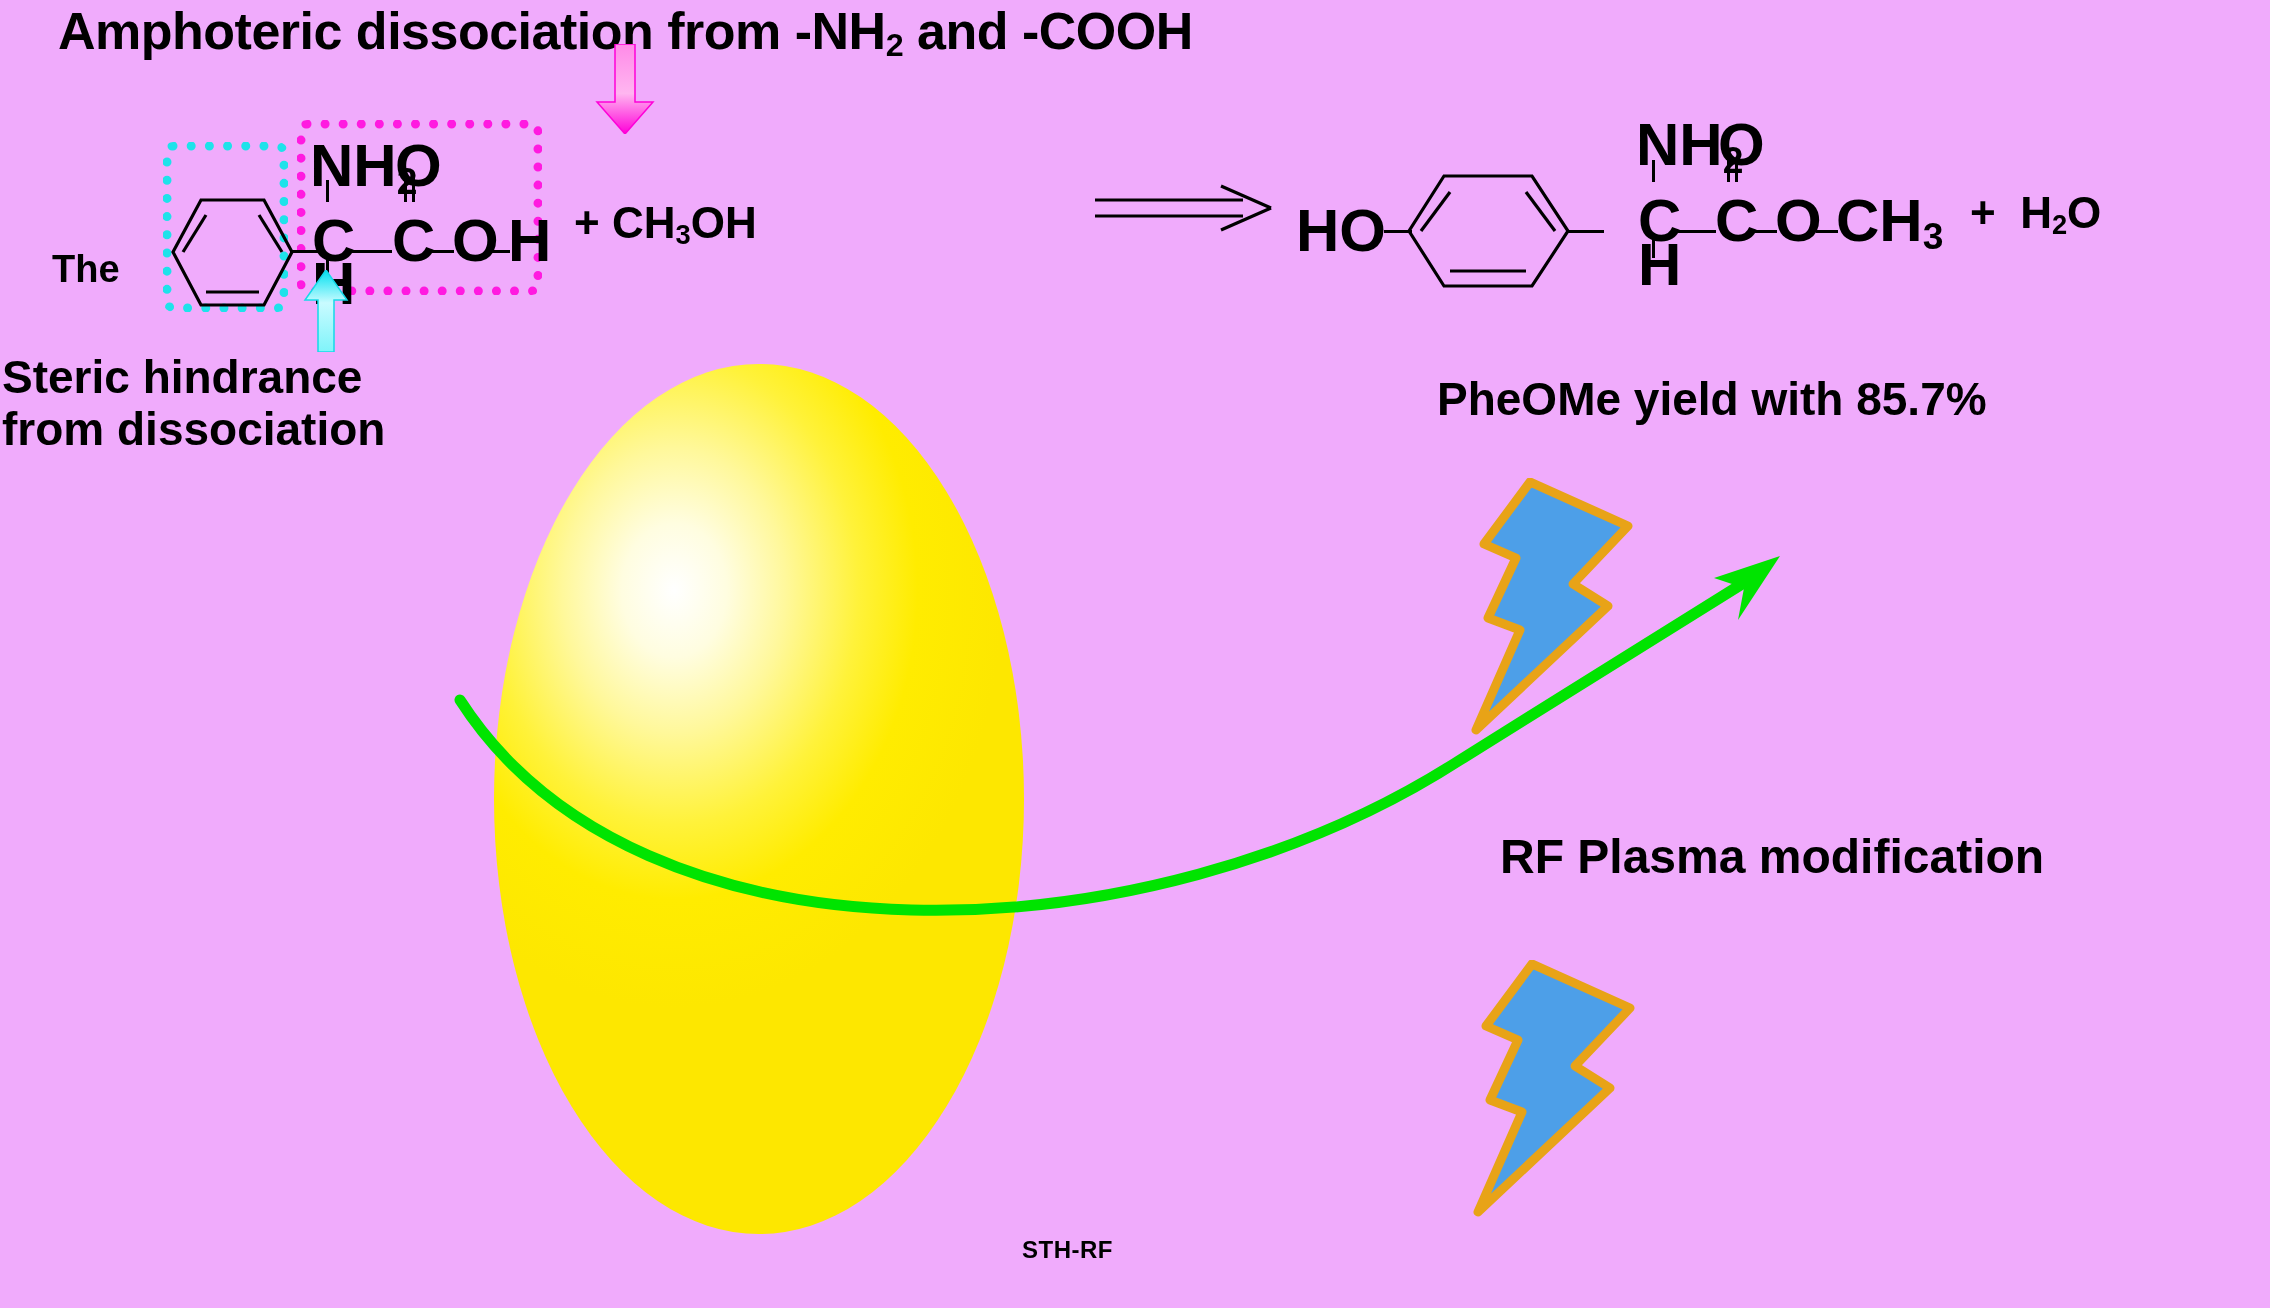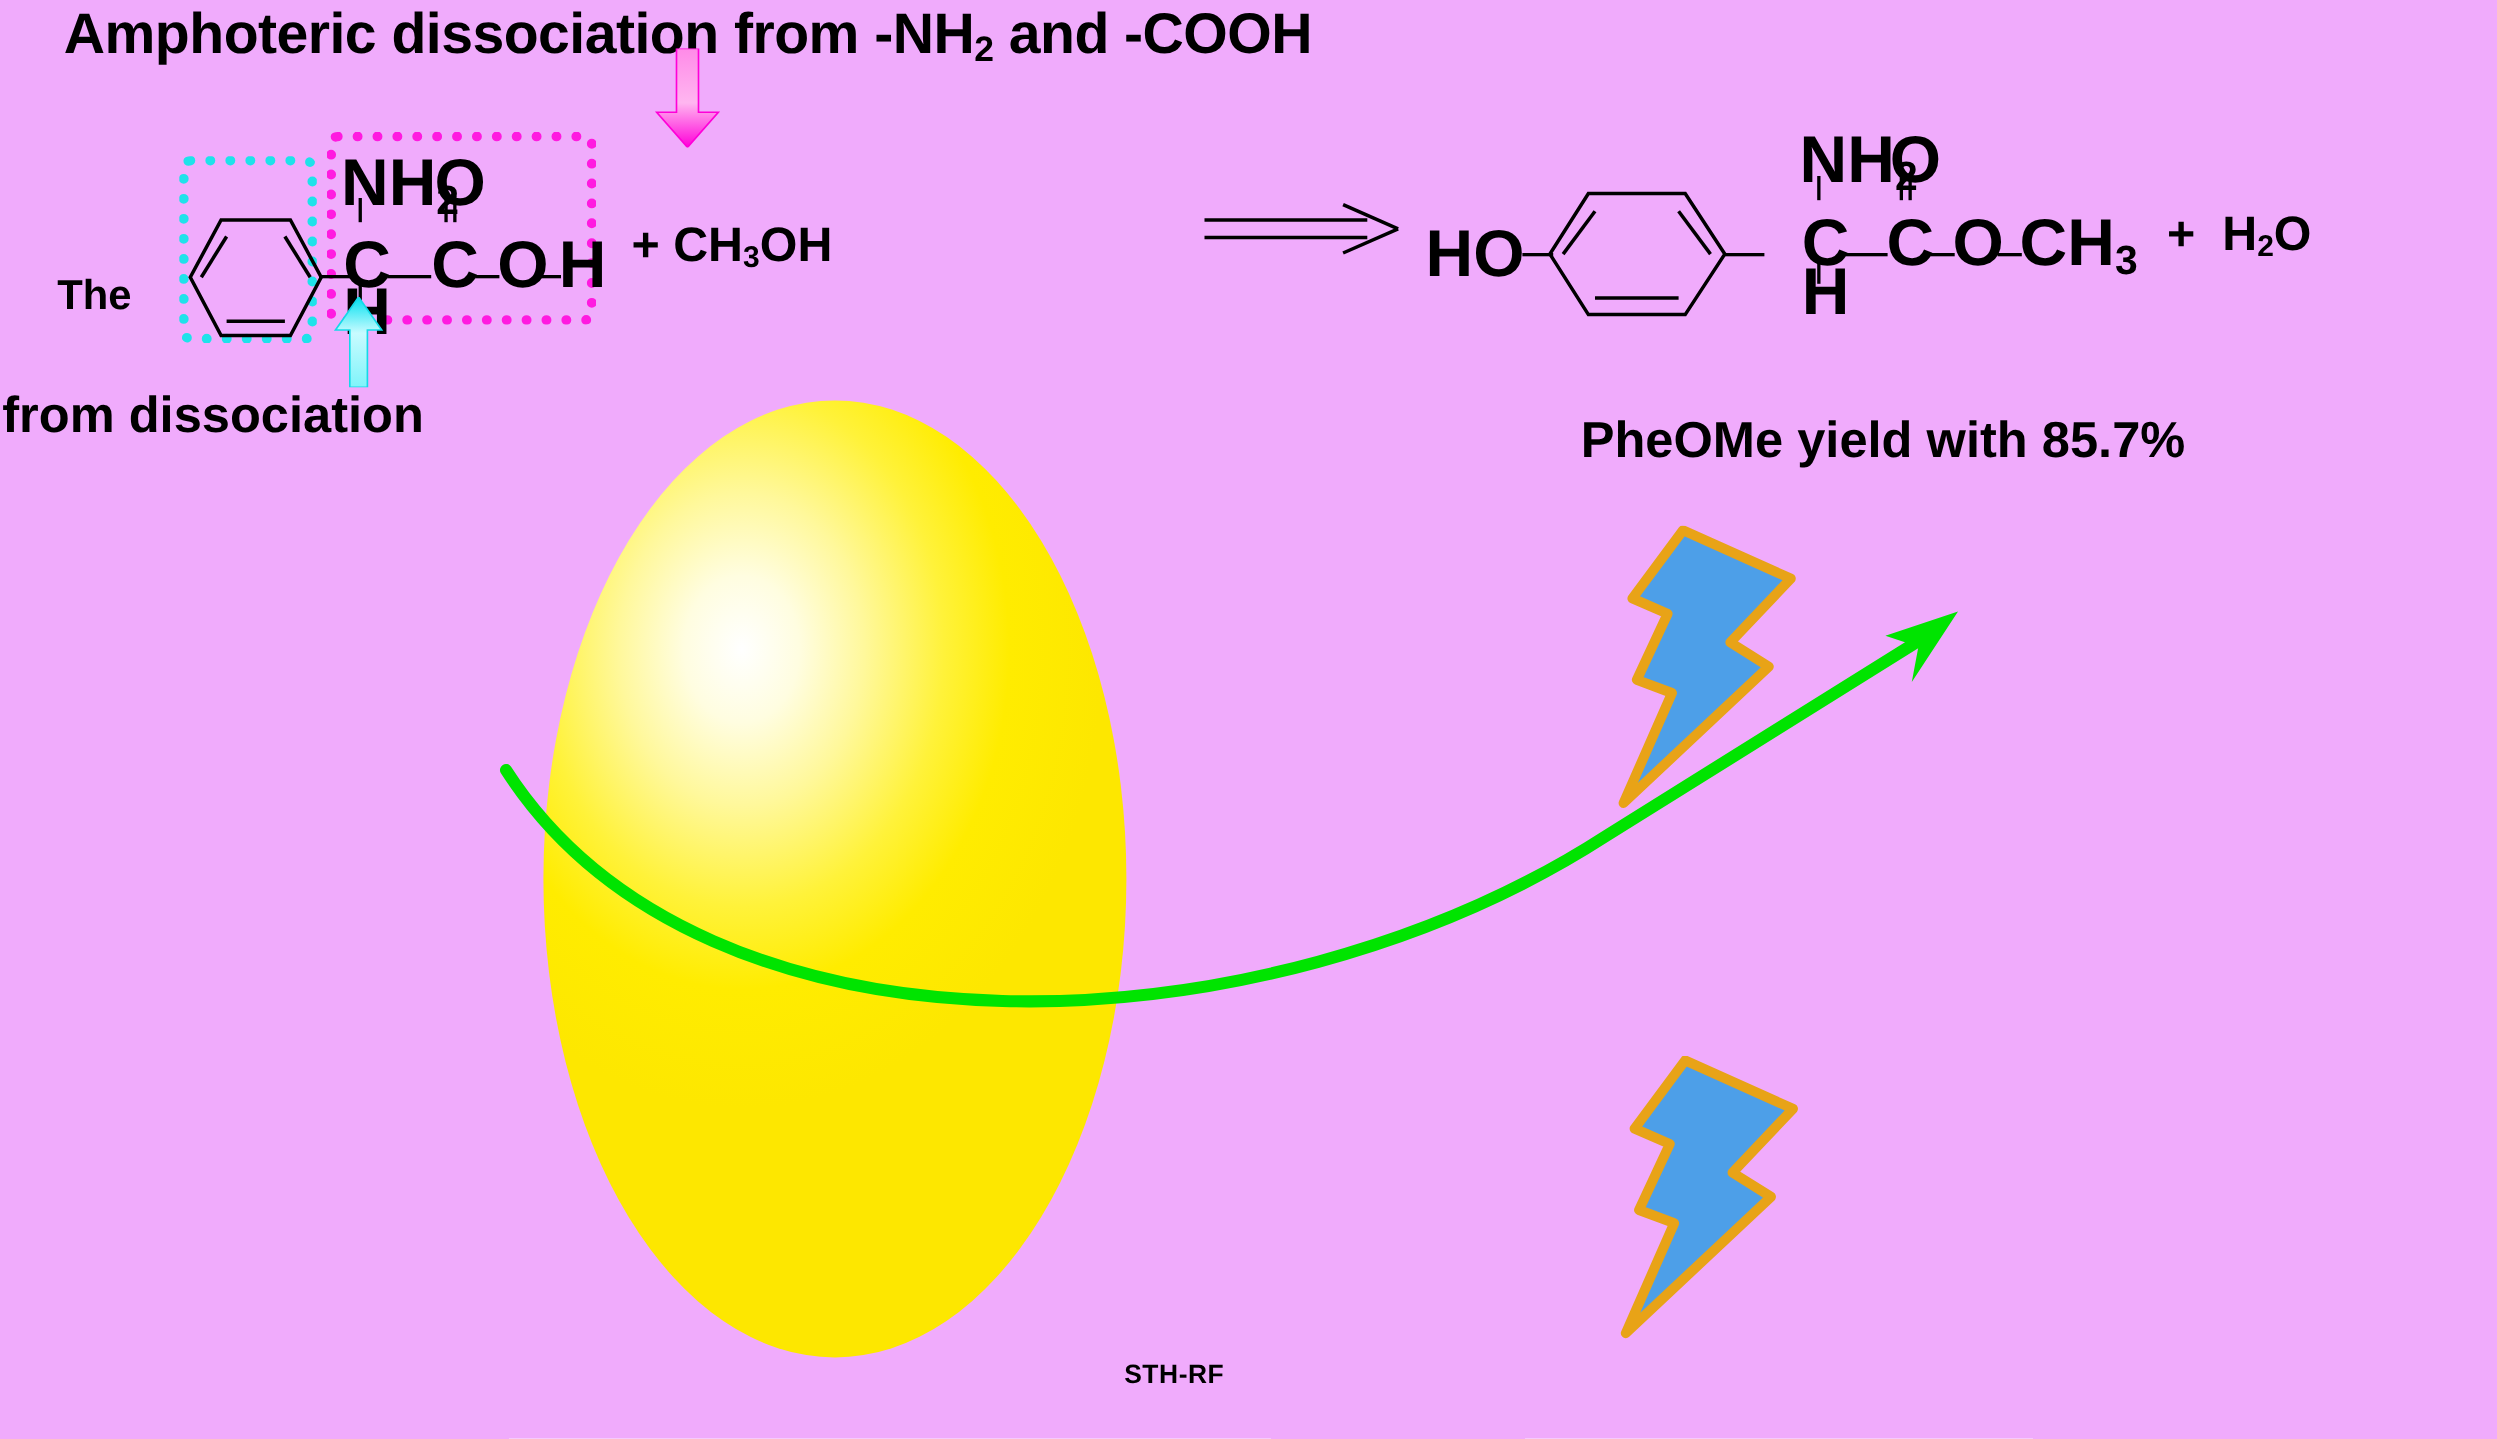--- a/index.html
+++ b/index.html
@@ -256,20 +256,21 @@
     <span>H</span>
   </div>
 
   <div class="abs mol mol-md" style="left:1970px; top:188px;">
     <span>+</span>&nbsp;&nbsp;<span>H</span><sub>2</sub><span>O</span>
   </div>
 
   <div class="abs bold-text" id="the-label">The</div>
 
   <div class="abs bold-text" id="steric-label">
+    <div>Steric hindrance</div>
     <div>from dissociation</div>
   </div>
 
   <div class="abs bold-text" id="yield-label">
     <span>PheOMe yield with </span><span>85.7%</span>
   </div>
 
   <div class="abs" id="sphere"></div>
 
 
@@ -279,16 +280,17 @@
   </svg>
 
   <svg class="abs bolt" id="bolt-top" width="180" height="260" viewBox="0 0 180 260">
     <polygon points="62,4 160,48 105,106 140,128 8,252 52,152 20,140 48,80 16,66" fill="#4d9fe8" stroke="#e8a317" stroke-width="9" stroke-linejoin="round"></polygon>
   </svg>
 
   <svg class="abs bolt" id="bolt-bottom" width="180" height="260" viewBox="0 0 180 260">
     <polygon points="62,4 160,48 105,106 140,128 8,252 52,152 20,140 48,80 16,66" fill="#4d9fe8" stroke="#e8a317" stroke-width="9" stroke-linejoin="round"></polygon>
   </svg>
 
+  <div class="abs bold-text" id="rf-label">RF Plasma modification</div>
 
   <div class="abs bold-text" id="sth-label">STH-RF</div>
 
 </div>
 
 </body></html>

